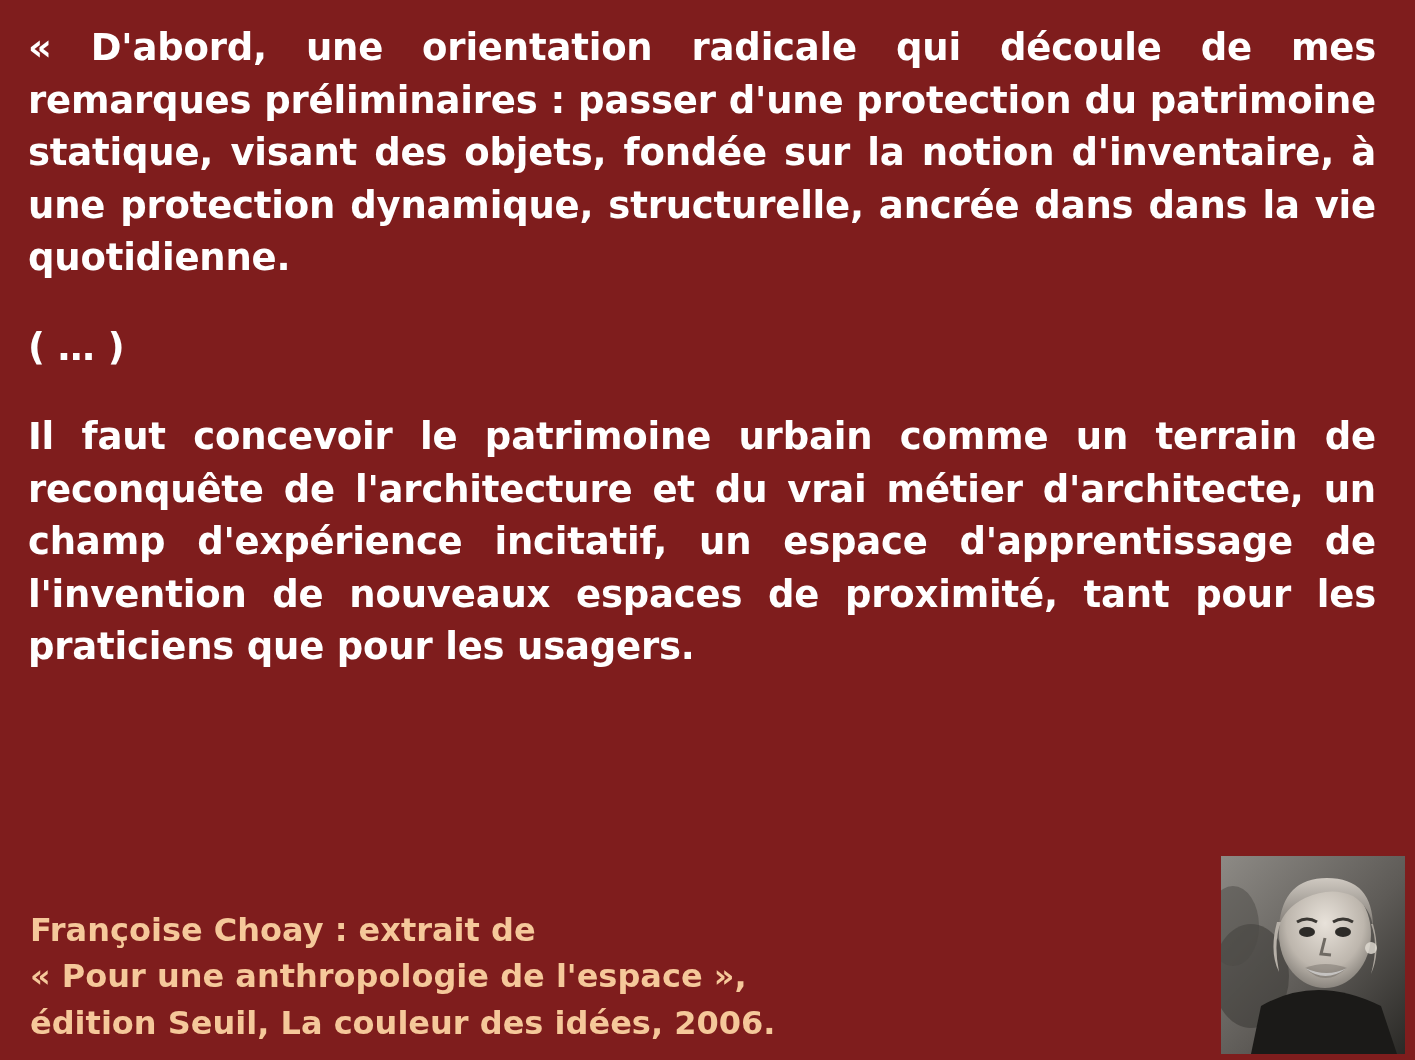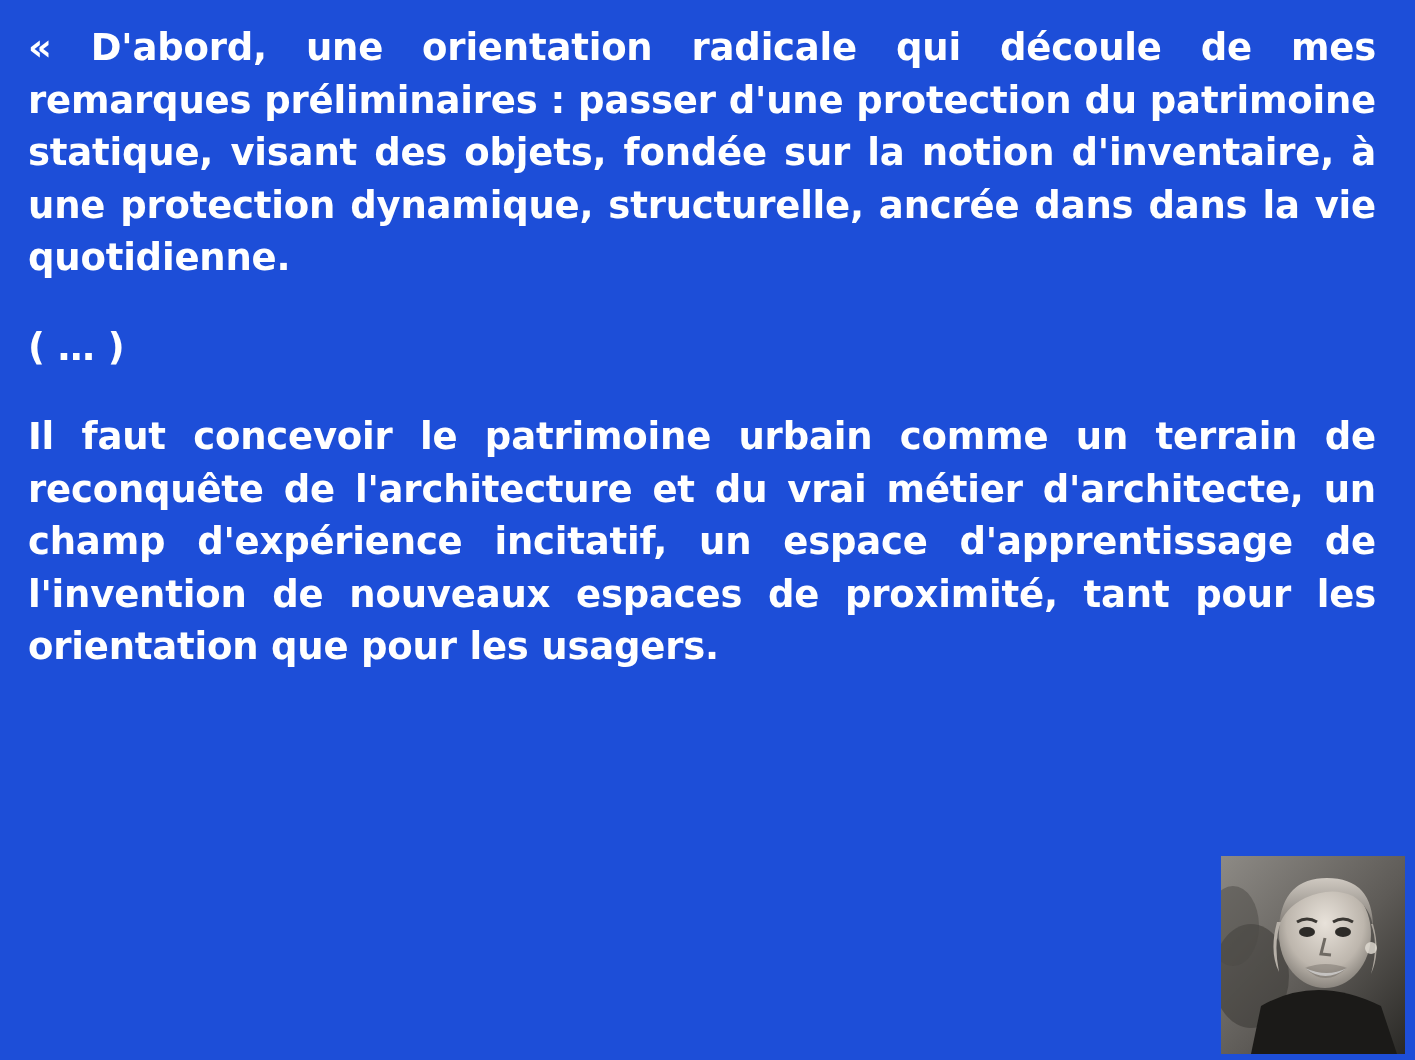--- a/index.html
+++ b/index.html
@@ -11,21 +11,21 @@
     width: 1415px;
     height: 1060px;
     overflow: hidden;
     font-family: "DejaVu Sans", sans-serif;
     color: #ffffff;
   }
   .slide {
     position: relative;
     width: 1415px;
     height: 1060px;
-    background: #1d4ed8;
+    background: #7f1d1d;
     box-sizing: border-box;
   }
   .quote-block {
     position: absolute;
     left: 28px;
     top: 22px;
     width: 1348px;
   }
   .para {
     font-size: 37px;
@@ -68,23 +68,28 @@
   .portrait svg { display: block; }
 </style>
 </head>
 <body>
 
 <div class="slide">
 
   <div class="quote-block">
     <p class="para white">« D'abord, une orientation radicale qui découle de mes remarques préliminaires : passer d'une protection du patrimoine statique, visant des objets, fondée sur la notion d'inventaire, à une protection dynamique, structurelle, ancrée dans dans la vie quotidienne.</p>
     <p class="ellipsis-line">( … )</p>
-    <p class="para white">Il faut concevoir le patrimoine urbain comme un terrain de reconquête de l'architecture et du vrai métier d'architecte, un champ d'expérience incitatif, un espace d'apprentissage de l'invention de nouveaux espaces de proximité, tant pour les orientation que pour les usagers.</p>
+    <p class="para white">Il faut concevoir le patrimoine urbain comme un terrain de reconquête de l'architecture et du vrai métier d'architecte, un champ d'expérience incitatif, un espace d'apprentissage de l'invention de nouveaux espaces de proximité, tant pour les praticiens que pour les usagers.</p>
   </div>
 
+  <div class="credit">
+    <div>Françoise Choay : extrait de</div>
+    <div>« Pour une anthropologie de l'espace »,</div>
+    <div>édition Seuil, La couleur des idées, 2006.</div>
+  </div>
 
   <div class="portrait">
     <svg width="184" height="198" viewBox="0 0 184 198">
       <defs>
         <linearGradient id="bgGrad" x1="0" y1="0" x2="1" y2="1">
           <stop offset="0%" stop-color="#8d8a85"></stop>
           <stop offset="55%" stop-color="#5e5b57"></stop>
           <stop offset="100%" stop-color="#2a2926"></stop>
         </linearGradient>
         <radialGradient id="faceGrad" cx="50%" cy="40%" r="60%">

